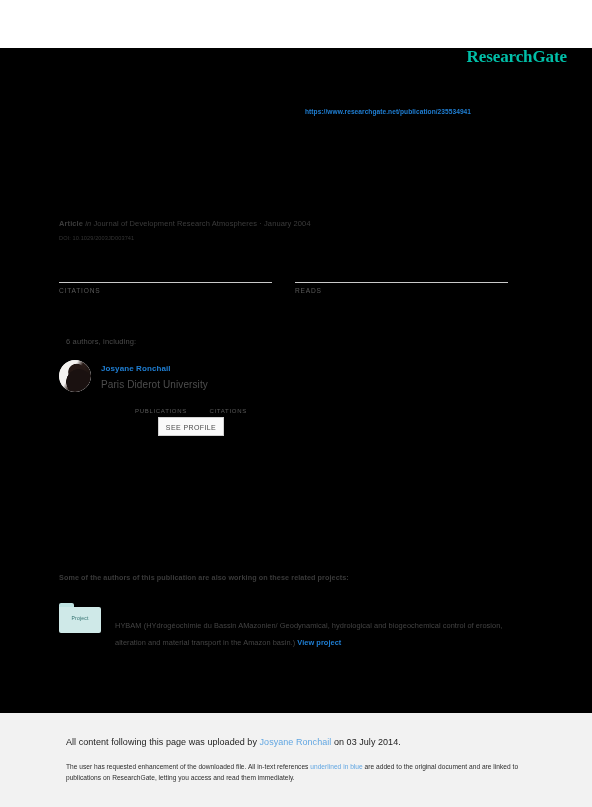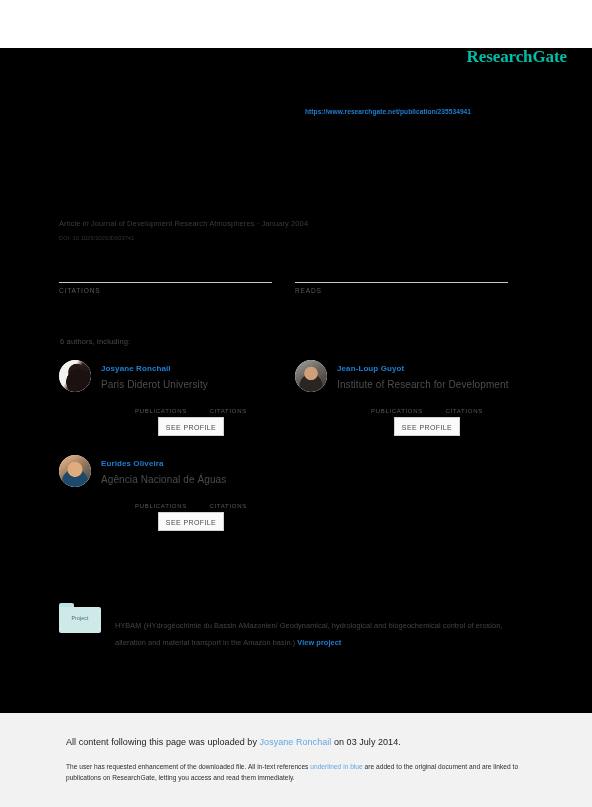--- a/index.html
+++ b/index.html
@@ -77,21 +77,21 @@
   
   .article-line {
     position: absolute;
     left: 59px;
     top: 219px;
     font-size: 7.5px;
     color: #3c3c3c;
     white-space: nowrap;
     letter-spacing: 0.1px;
   }
-  .article-line .kw { font-weight: normal; }
+  .article-line .kw { font-weight: bold; }
   .article-line .in-word { font-style: italic; font-weight: normal; }
   .doi-line {
     position: absolute;
     left: 59px;
     top: 235px;
     font-size: 5.6px;
     color: #343434;
     letter-spacing: 0.1px;
     white-space: nowrap;
   }
@@ -119,21 +119,21 @@
   .stat .lbl {
     margin-top: 4px;
     font-size: 6.6px;
     letter-spacing: 0.8px;
     color: #5a5a5a;
   }
 
   
   .authors-head {
     position: absolute;
-    left: 60px;
+    left: 66px;
     top: 337px;
     font-size: 7.5px;
     color: #4a4a4a;
     letter-spacing: 0.15px;
   }
 
   
   .author {
     position: absolute;
     width: 232px;
@@ -375,58 +375,23 @@
         <div class="mlbl">PUBLICATIONS</div>
       </div>
       <div class="m">
         <div class="mnum"></div>
         <div class="mlbl">CITATIONS</div>
       </div>
     </div>
     <div class="see-profile">SEE PROFILE</div>
   </div>
 
-  <div class="author a2">
-    <div class="avatar av2">
-      <div class="face"></div>
-    </div>
-    <div class="name">Jean-Loup Guyot</div>
-    <div class="affil">Institute of Research for Development</div>
-    <div class="metrics">
-      <div class="m">
-        <div class="mnum"></div>
-        <div class="mlbl">PUBLICATIONS</div>
-      </div>
-      <div class="m">
-        <div class="mnum"></div>
-        <div class="mlbl">CITATIONS</div>
-      </div>
-    </div>
-    <div class="see-profile">SEE PROFILE</div>
-  </div>
-
-  <div class="author a3">
-    <div class="avatar av3">
-      <div class="face"></div>
-    </div>
-    <div class="name">Eurides Oliveira</div>
-    <div class="affil">Agência Nacional de Águas</div>
-    <div class="metrics">
-      <div class="m">
-        <div class="mnum"></div>
-        <div class="mlbl">PUBLICATIONS</div>
-      </div>
-      <div class="m">
-        <div class="mnum"></div>
-        <div class="mlbl">CITATIONS</div>
-      </div>
-    </div>
-    <div class="see-profile">SEE PROFILE</div>
-  </div>
-
+
+
+  <div class="projects-head">Some of the authors of this publication are also working on these related projects:</div>
 
   <div class="project-row">
     <div class="proj-icon">
       <div class="tab"></div>
       <div class="body"></div>
       <div class="word">Project</div>
     </div>
     <div class="project-text">
       <span>HYBAM (HYdrogéochimie du Bassin AMazonien/ Geodynamical, hydrological and biogeochemical control of erosion, alteration and material transport in the Amazon basin.)</span>
       <span class="view">View project</span>

